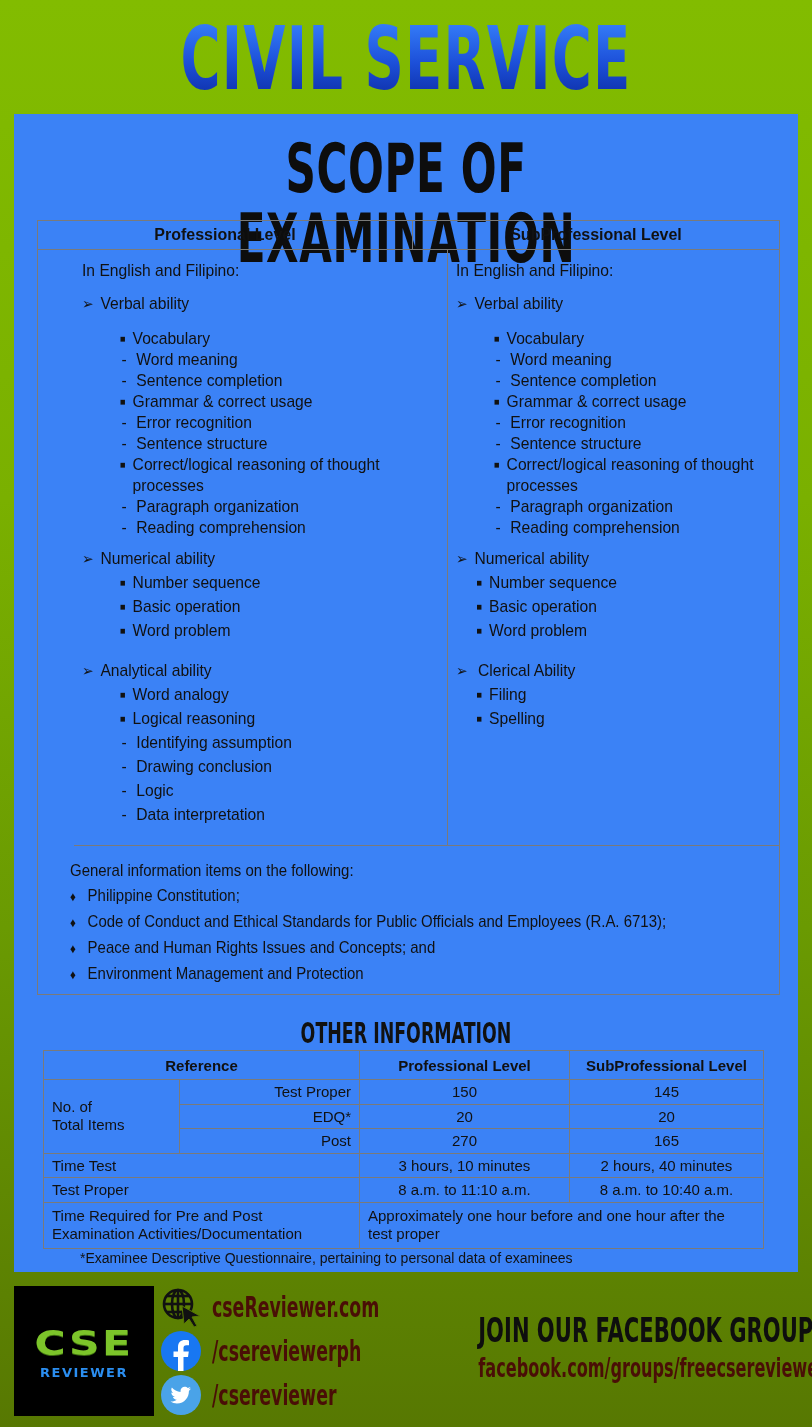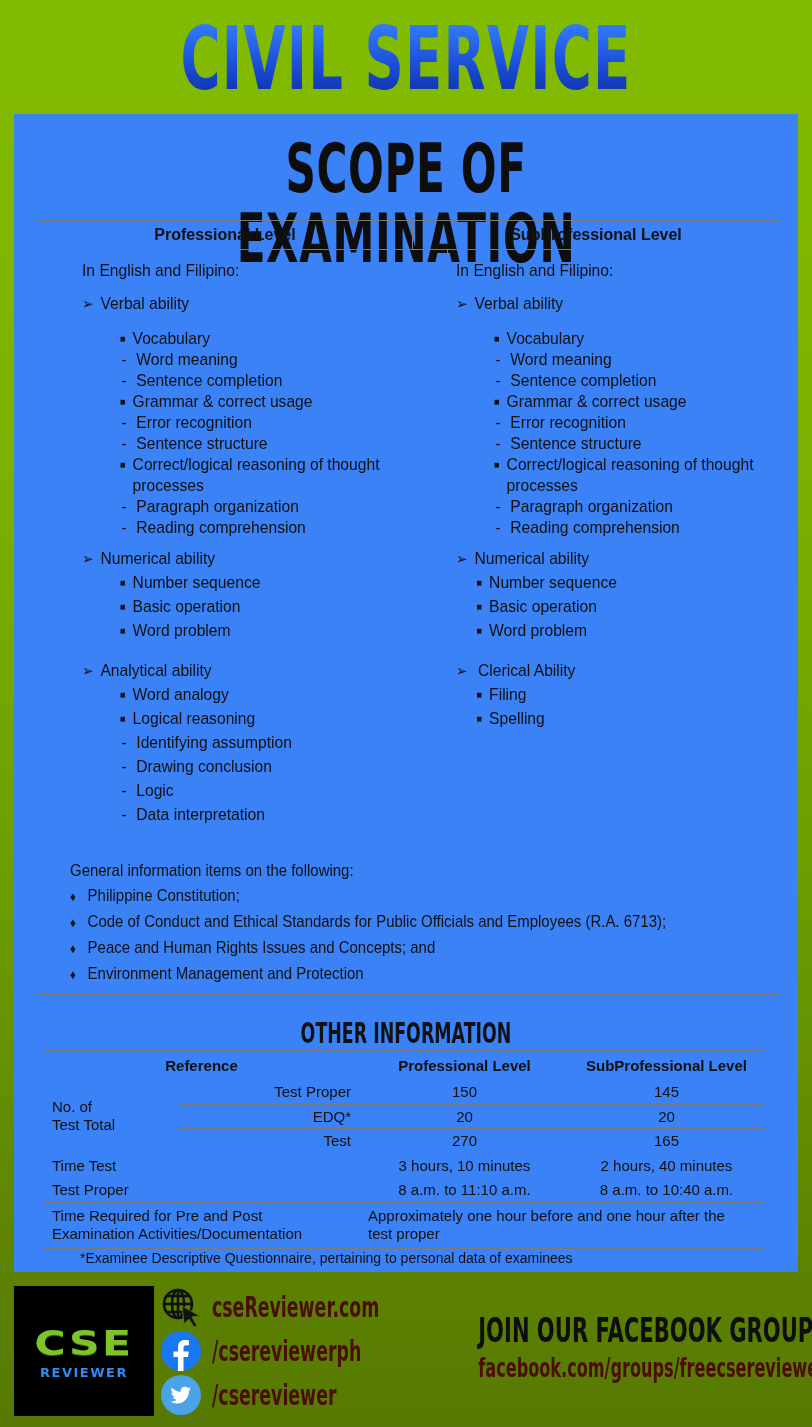--- a/index.html
+++ b/index.html
@@ -223,32 +223,32 @@
   <div class="other-title">OTHER INFORMATION</div>
 
   <table class="info-table">
     <tbody>
         <tr>
       <th colspan="2" style="width:301px">Reference</th>
       <th style="width:210px">Professional Level</th>
       <th>SubProfessional Level</th>
     </tr>
     <tr>
-      <td rowspan="3" style="width:136px; line-height:18px"><span>No. of</span><br><span>Test Total</span></td>
+      <td rowspan="3" style="width:136px; line-height:18px"><span>No. of</span><br><span>Total Items</span></td>
       <td class="r">Test Proper</td>
       <td class="c">150</td>
       <td class="c">145</td>
     </tr>
     <tr>
       <td class="r">EDQ*</td>
       <td class="c">20</td>
       <td class="c">20</td>
     </tr>
     <tr>
-      <td class="r">Test</td>
+      <td class="r">Post</td>
       <td class="c">270</td>
       <td class="c">165</td>
     </tr>
     <tr>
       <td colspan="2">Time Test</td>
       <td class="c">3 hours,  10 minutes</td>
       <td class="c">2 hours, 40 minutes</td>
     </tr>
     <tr>
       <td colspan="2">Test Proper</td>

